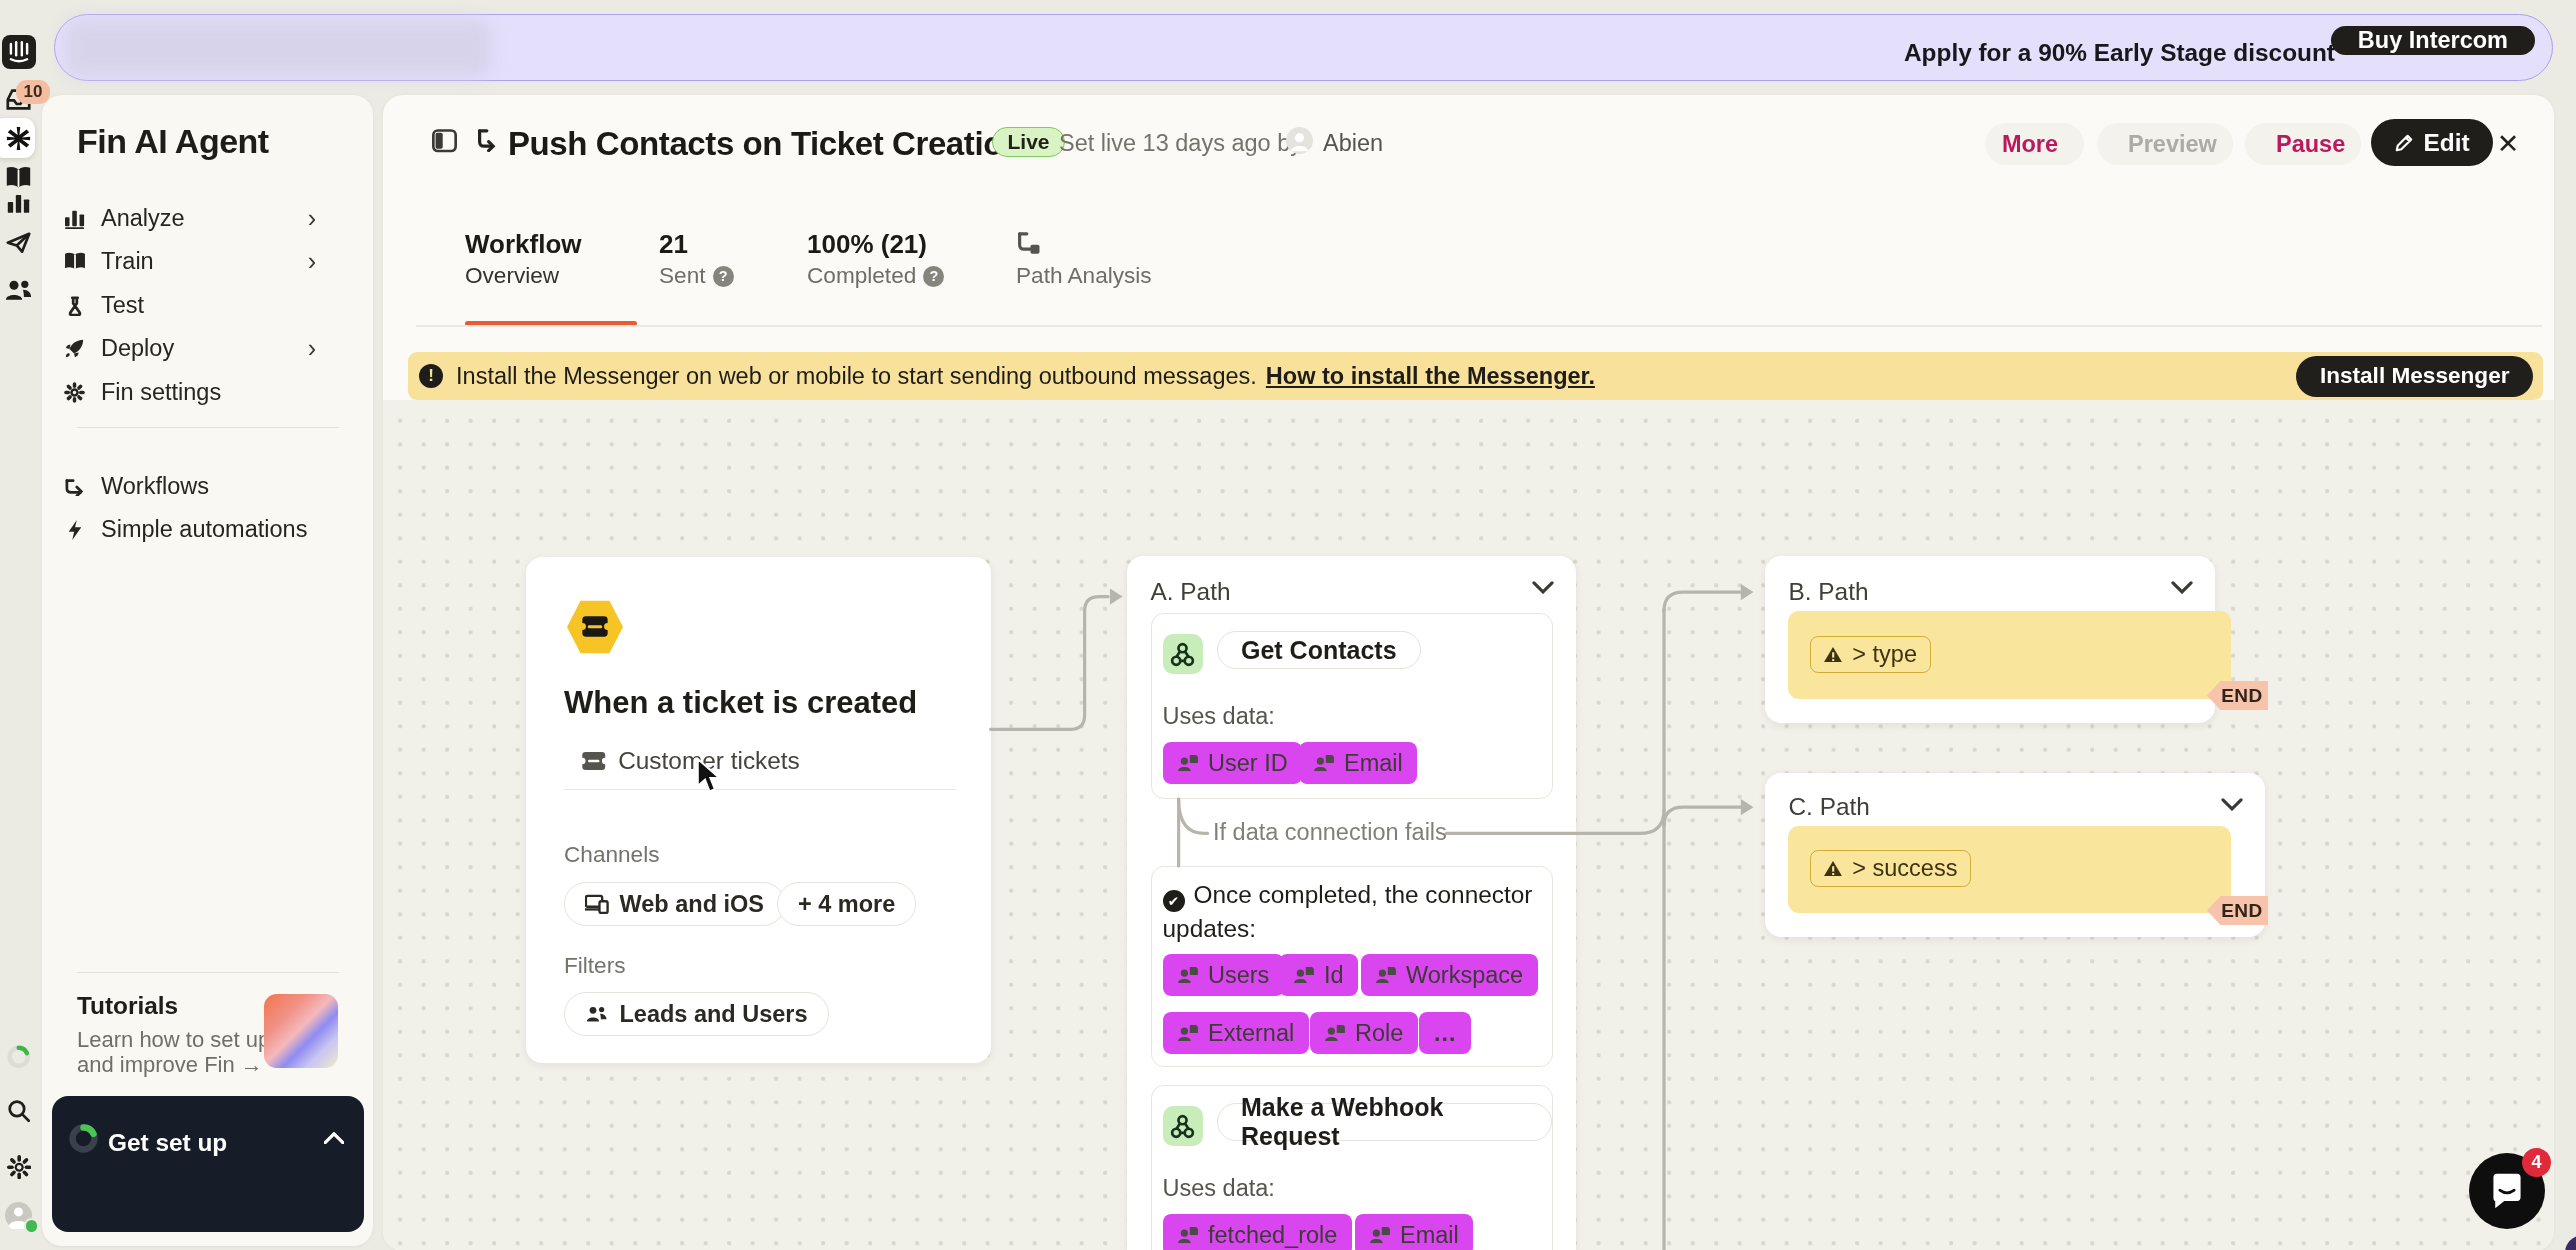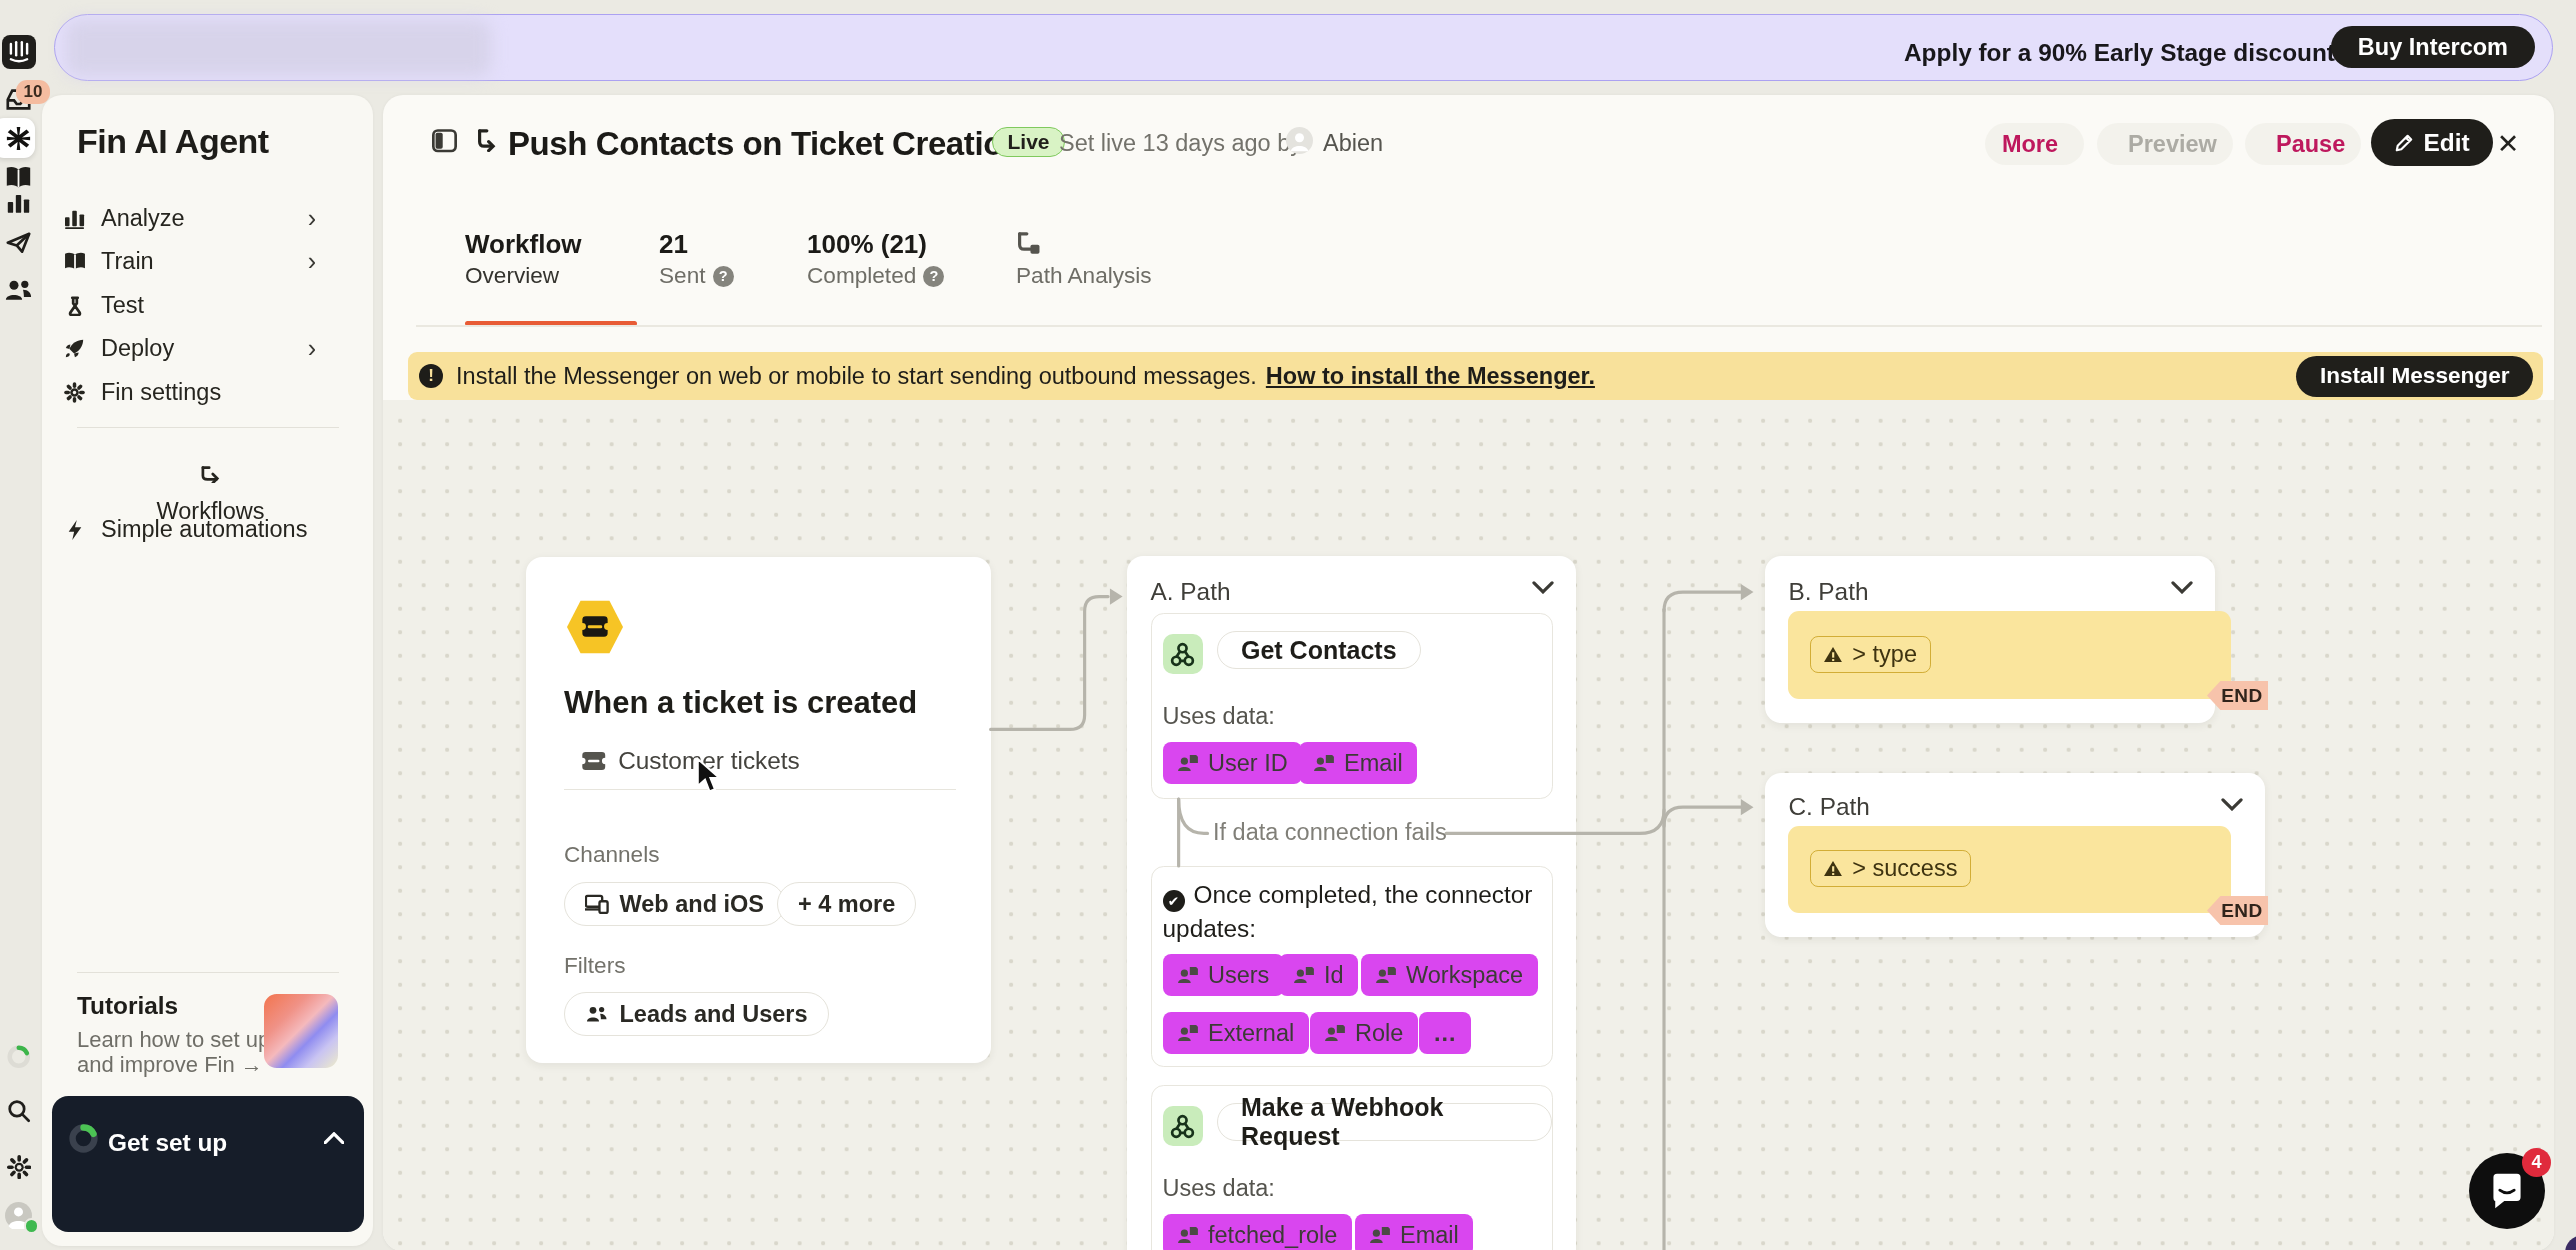--- a/index.html
+++ b/index.html
@@ -2,21 +2,21 @@
 <html style="font-size:14.5px"><head>
 <meta charset="utf-8">
 <style>
   html,body{margin:0;padding:0;background:#EBEAE3;font-family:"Liberation Sans","DejaVu Sans",sans-serif;-webkit-font-smoothing:antialiased;}
   #app{position:relative;width:2576px;height:1251px;overflow:hidden;background:#EBEAE3;color:#23221E;}
   .abs{position:absolute;}
   
   .topbanner{left:54px;top:13.6px;width:2499px;height:67px;background:#E4DFFB;border:1.8px solid #ABA1F1;border-radius:34px;box-sizing:border-box;}
   .blurpatch{left:63px;top:20px;width:425px;height:56px;background:#D7D3EA;border-radius:12.7px;filter:blur(8.1px);}
   .bannertext{right:217px;top:24.4px;font-size:24.4px;font-weight:700;color:#18171B;}
-  .buybtn{right:17px;top:11.8px;height:42px;padding:0 27px;background:#1F1E1B;color:#fff;border-radius:22px;font-size:23.5px;font-weight:700;display:flex;align-items:center;}
+  .buybtn{right:17px;top:11.8px;height:29px;padding:0 27px;background:#1F1E1B;color:#fff;border-radius:22px;font-size:23.5px;font-weight:700;display:flex;align-items:center;}
   
   .railicon{left:1.8px;width:34px;display:flex;justify-content:center;}
   .railbadge{left:16.3px;top:80px;background:#F4BCA0;color:#3A2B1F;font-size:17px;font-weight:700;padding:1.8px 7.2px;border-radius:11px;z-index:3;}
   .railsel{left:-7.2px;top:118px;width:42px;height:40px;background:#fff;border-radius:11px;box-shadow:0 1.8px 5.4px rgba(0,0,0,.12);}
   .avdot{left:23.5px;top:1218px;width:11.8px;height:11.8px;border-radius:50%;background:#3FB950;border:2.7px solid #EBEAE3;}
   
   .sidepanel{left:42px;top:95px;width:331px;height:1151px;background:#F9F8F3;border-radius:20px;box-shadow:0 0.9px 3.6px rgba(0,0,0,.05);}
   .sidetitle{left:77px;top:122px;font-size:34px;font-weight:700;color:#1E1D19;letter-spacing:-0.5px;}
   .navitem{left:63px;width:295px;height:43px;display:flex;align-items:center;gap:14.5px;font-size:23.5px;color:#26251F;border-radius:9px;}
   .navitem .ic{width:23.5px;display:flex;justify-content:center;}
@@ -245,21 +245,21 @@
             </g>
             <circle r="2.2" fill="#F9F8F3"></circle>
           </g>
         </svg>
       </span>
     <span>Fin settings</span>
   </div>
 
   <div class="abs sidediv" style="top:427px;"></div>
 
-  <div class="abs navitem" style="top:465px;flex-direction:column;">
+  <div class="abs navitem" style="top:465px;">
     <span class="ic">
         <svg width="22" height="18" viewBox="0 0 24 20" fill="none" stroke="#26251F" stroke-width="3" stroke-linecap="round">
           <path d="M3 3 H10"></path>
           <path d="M3 3 V12 Q3 16 8 16 H18"></path>
           <path d="M14 11 L19 16 L14 21" transform="translate(0,-1)"></path>
         </svg>
       </span>
     <span>Workflows</span>
   </div>
   <div class="abs navitem" style="top:508px;">

